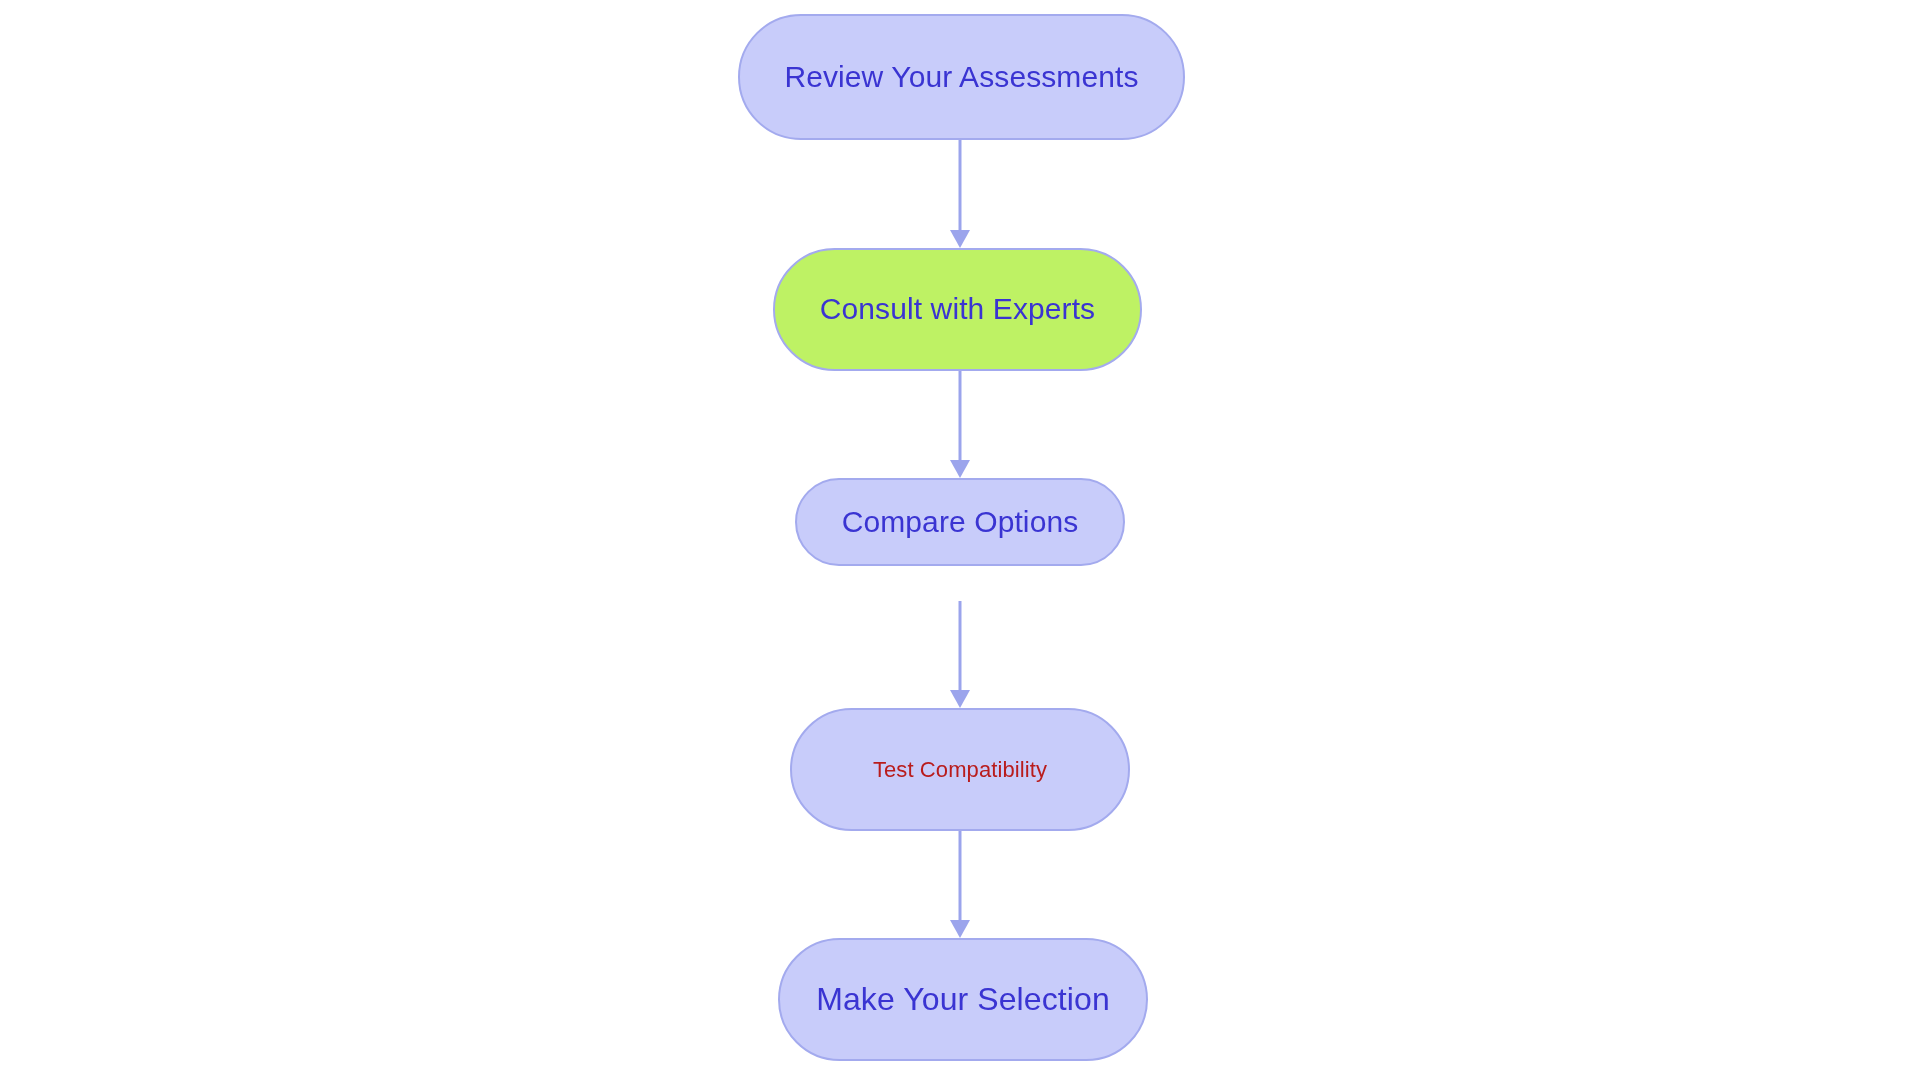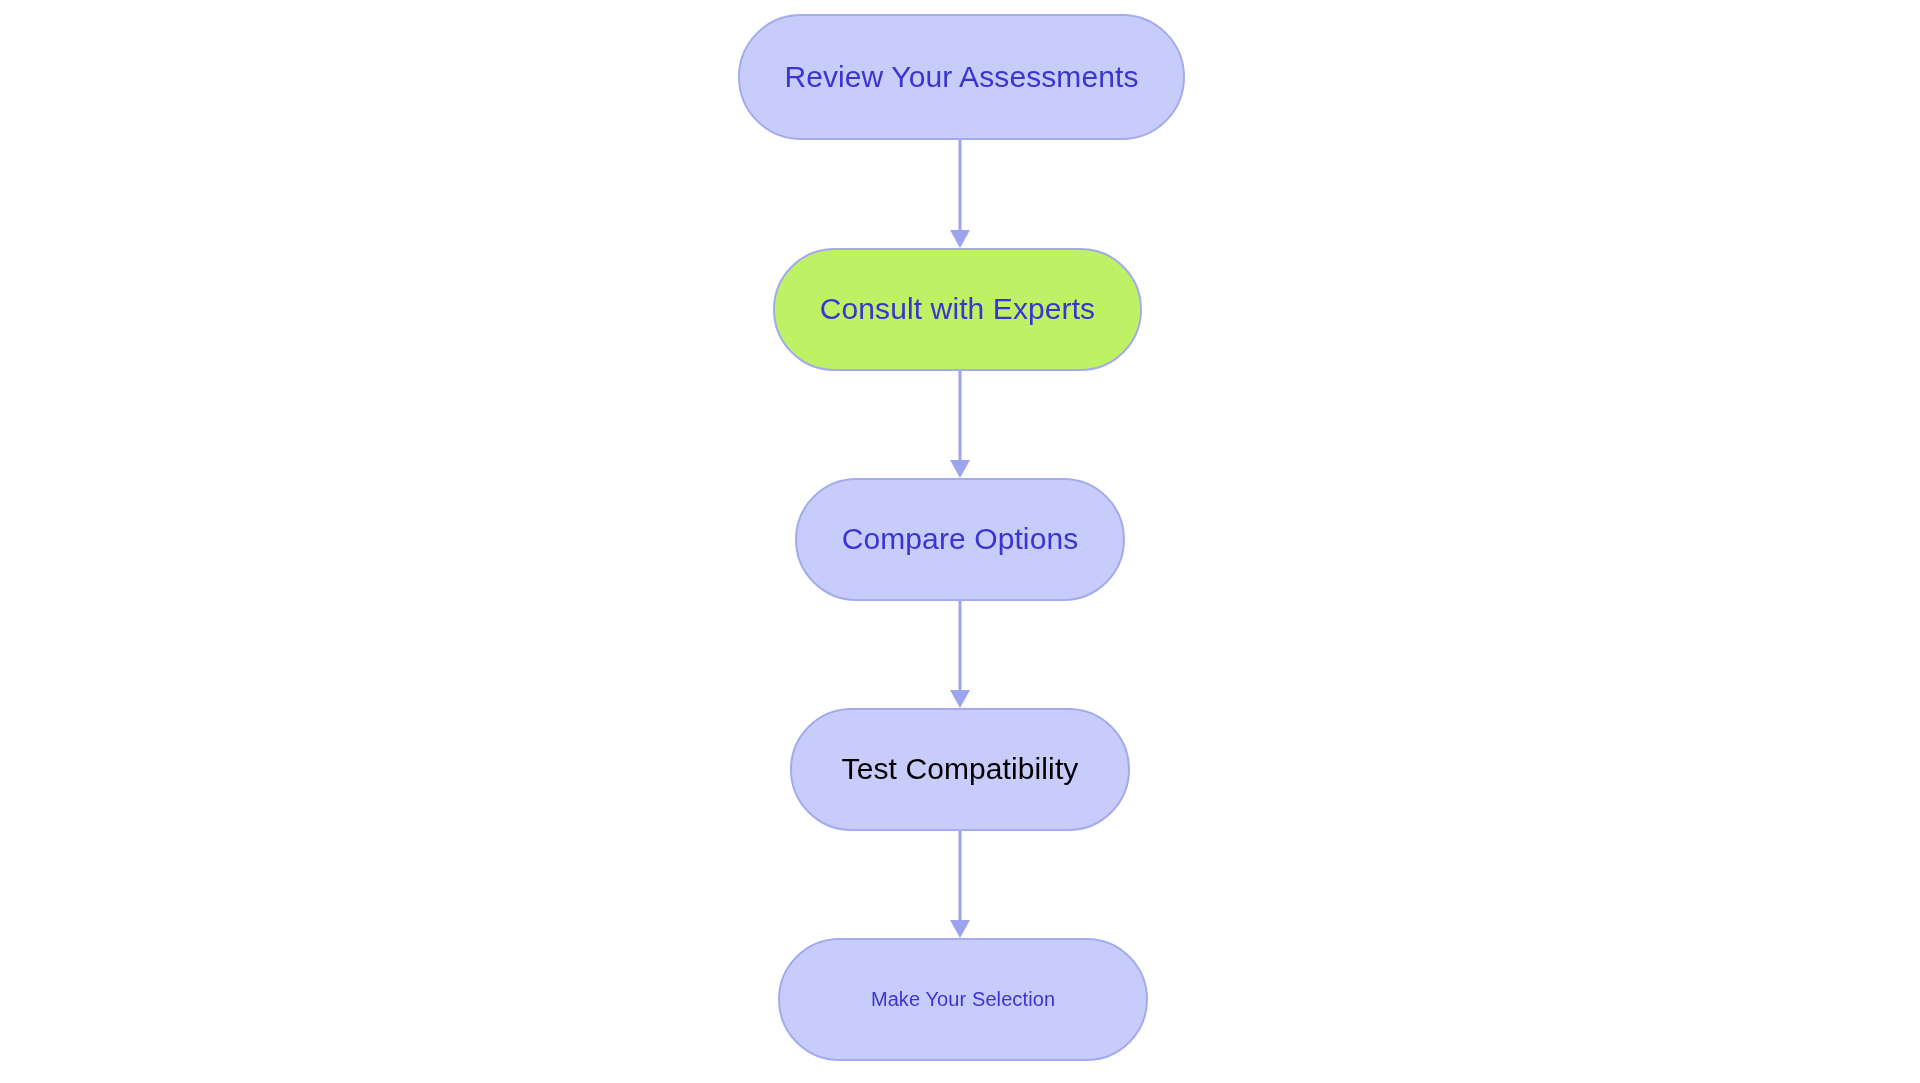--- a/index.html
+++ b/index.html
@@ -75,24 +75,24 @@
       </g>
   </svg>
 
   <div id="nodes-layer">
       <div class="node" style="left: 738px; top: 14px; width: 447px; height: 126px; background: rgb(200, 204, 250); border-color: rgb(163, 170, 238); border-width: 2px; justify-content: center;">
         <span class="node-label" style="color: rgb(58, 52, 210); font-size: 30px;">Review Your Assessments</span>
       </div>
       <div class="node" style="left: 773px; top: 248px; width: 369px; height: 123px; background: #bef264; border-color: rgb(163, 170, 238); border-width: 2px;">
         <span class="node-label" style="color: rgb(58, 52, 210); font-size: 30px;">Consult with Experts</span>
       </div>
-      <div class="node" style="left: 795px; top: 478px; width: 330px; height: 123px; background: rgb(200, 204, 250); border-color: rgb(163, 170, 238); border-width: 2px;">
+      <div class="node" style="left: 795px; top: 478px; width: 330px; height: 88px; background: rgb(200, 204, 250); border-color: rgb(163, 170, 238); border-width: 2px;">
         <span class="node-label" style="color: rgb(58, 52, 210); font-size: 30px;">Compare Options</span>
       </div>
       <div class="node" style="left: 790px; top: 708px; width: 340px; height: 123px; background: rgb(200, 204, 250); border-color: rgb(163, 170, 238); border-width: 2px;">
-        <span class="node-label" style="color: #000000; font-size: 30px;">Test Compatibility</span>
+        <span class="node-label" style="color: #b91c1c; font-size: 22px;">Test Compatibility</span>
       </div>
       <div class="node" style="left: 778px; top: 938px; width: 370px; height: 123px; background: rgb(200, 204, 250); border-color: rgb(163, 170, 238); border-width: 2px;">
-        <span class="node-label" style="color: rgb(58, 52, 210); font-size: 20px;">Make Your Selection</span>
+        <span class="node-label" style="color: rgb(58, 52, 210); font-size: 32px;">Make Your Selection</span>
       </div>
     </div>
 
 </div>
 
 </body></html>

